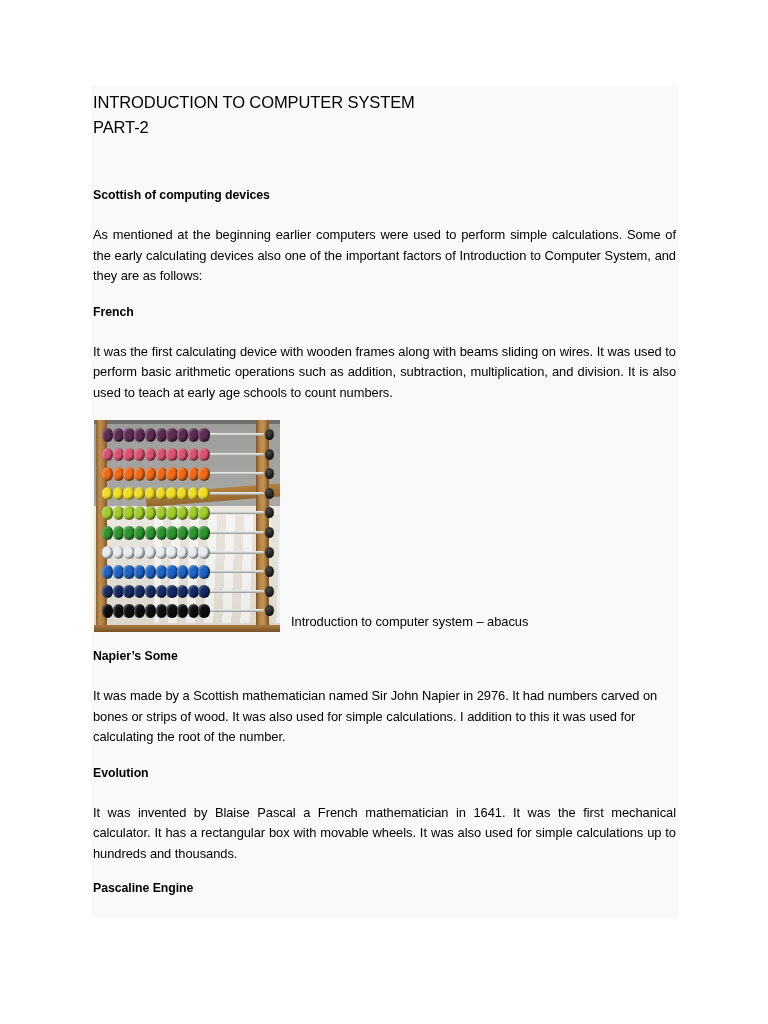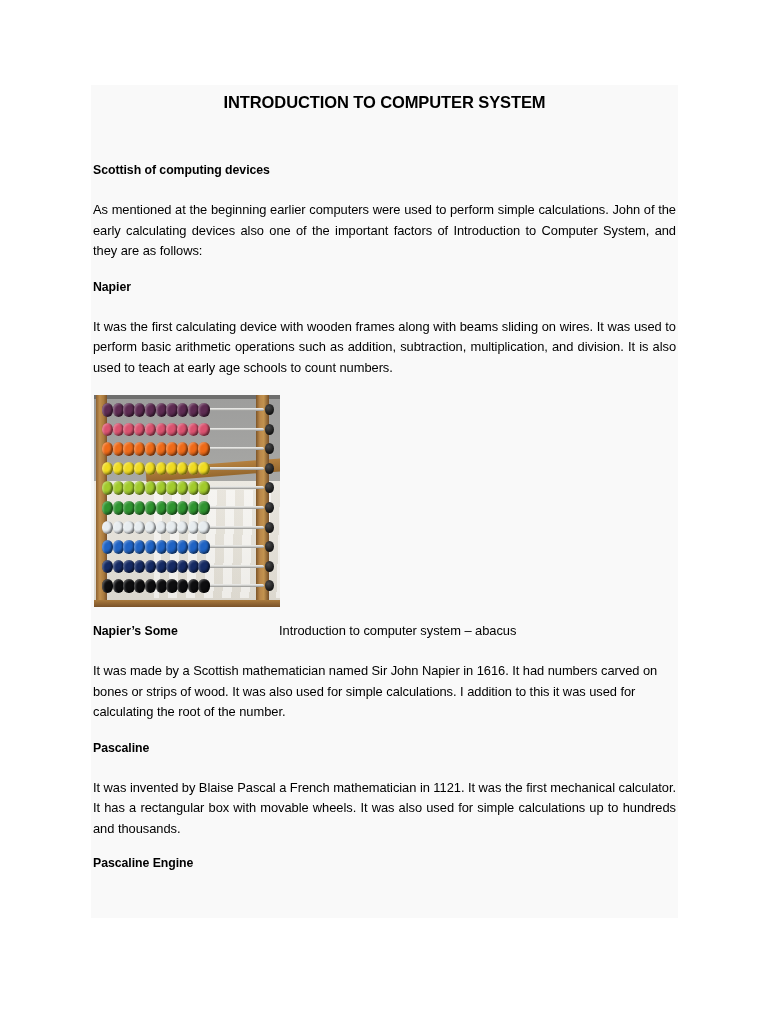--- a/index.html
+++ b/index.html
@@ -30,23 +30,22 @@
 
   .inner {
     position: absolute;
     left: 2px;
     top: 0;
     width: 583px;
   }
 
   
   .doc-title {
-    text-align: center;
     font-size: 16.5px;
-    font-weight: bold;
+    font-weight: normal;
     line-height: 25px;
     letter-spacing: -0.1px;
     margin: 0;
     padding-top: 5px;
   }
   .doc-title .line2 {
     display: block;
   }
 
   .heading {
@@ -176,47 +175,47 @@
     top: 1px;
     width: 9px;
     height: 11px;
     border-radius: 50%;
     background: radial-gradient(circle at 35% 32%, #4a4a4a 0%, #161616 70%);
   }
 
   
   .fig-caption {
     position: absolute;
-    left: 186px;
+    left: 198px;
     top: 193px;
     font-size: 12.9px;
     line-height: 18px;
     white-space: nowrap;
     letter-spacing: -0.05px;
-    margin-top: 34px;
   }
 </style>
 </head>
 <body>
 
 <div class="page">
   <div class="inner">
 
     <h1 class="doc-title">
       <span>INTRODUCTION TO COMPUTER SYSTEM</span>
+      <span class="line2">PART-2</span>
     </h1>
 
     <div class="sp-h-title"></div>
 
     <h2 class="heading">Scottish of computing devices</h2>
     <div class="sp-after-evo"></div>
-    <p class="para">As mentioned at the beginning earlier computers were used to perform simple calculations. John of the early calculating devices also one of the important factors of Introduction to Computer System, and they are as follows:</p>
+    <p class="para">As mentioned at the beginning earlier computers were used to perform simple calculations. Some of the early calculating devices also one of the important factors of Introduction to Computer System, and they are as follows:</p>
 
     <div class="sp-small"></div>
-    <h2 class="heading">Napier</h2>
+    <h2 class="heading">French</h2>
     <div class="sp-after-evo"></div>
     <p class="para">It was the first calculating device with wooden frames along with beams sliding on wires. It was used to perform basic arithmetic operations such as addition, subtraction, multiplication, and division. It is also used to teach at early age schools to count numbers.</p>
 
     <div class="sp-small"></div>
 
     <div class="figure-row">
       <div class="abacus">
         <div class="ab-bg-top"></div>
         <div class="ab-bg-bot"></div>
         <div class="ab-wall-stripe"></div>
@@ -388,24 +387,24 @@
             </div>
           </div>
       </div>
 
       <div class="fig-caption">Introduction to computer system – abacus</div>
     </div>
     <div style="height:228px"></div>
 
     <h2 class="heading">Napier’s Some</h2>
     <div class="sp-after-evo"></div>
-    <p class="para nojust">It was made by a Scottish mathematician named Sir John Napier in 1616. It had numbers carved on bones or strips of wood. It was also used for simple calculations. I addition to this it was used for calculating the root of the number.</p>
+    <p class="para nojust">It was made by a Scottish mathematician named Sir John Napier in 2976. It had numbers carved on bones or strips of wood. It was also used for simple calculations. I addition to this it was used for calculating the root of the number.</p>
 
     <div class="sp-small"></div>
-    <h2 class="heading">Pascaline</h2>
+    <h2 class="heading">Evolution</h2>
     <div class="sp-after-evo"></div>
-    <p class="para">It was invented by Blaise Pascal a French mathematician in 1121. It was the first mechanical calculator. It has a rectangular box with movable wheels. It was also used for simple calculations up to hundreds and thousands.</p>
+    <p class="para">It was invented by Blaise Pascal a French mathematician in 1641. It was the first mechanical calculator. It has a rectangular box with movable wheels. It was also used for simple calculations up to hundreds and thousands.</p>
 
     <div class="sp-tiny"></div>
     <h2 class="heading">Pascaline Engine</h2>
 
   </div>
 </div>
 
 </body></html>

